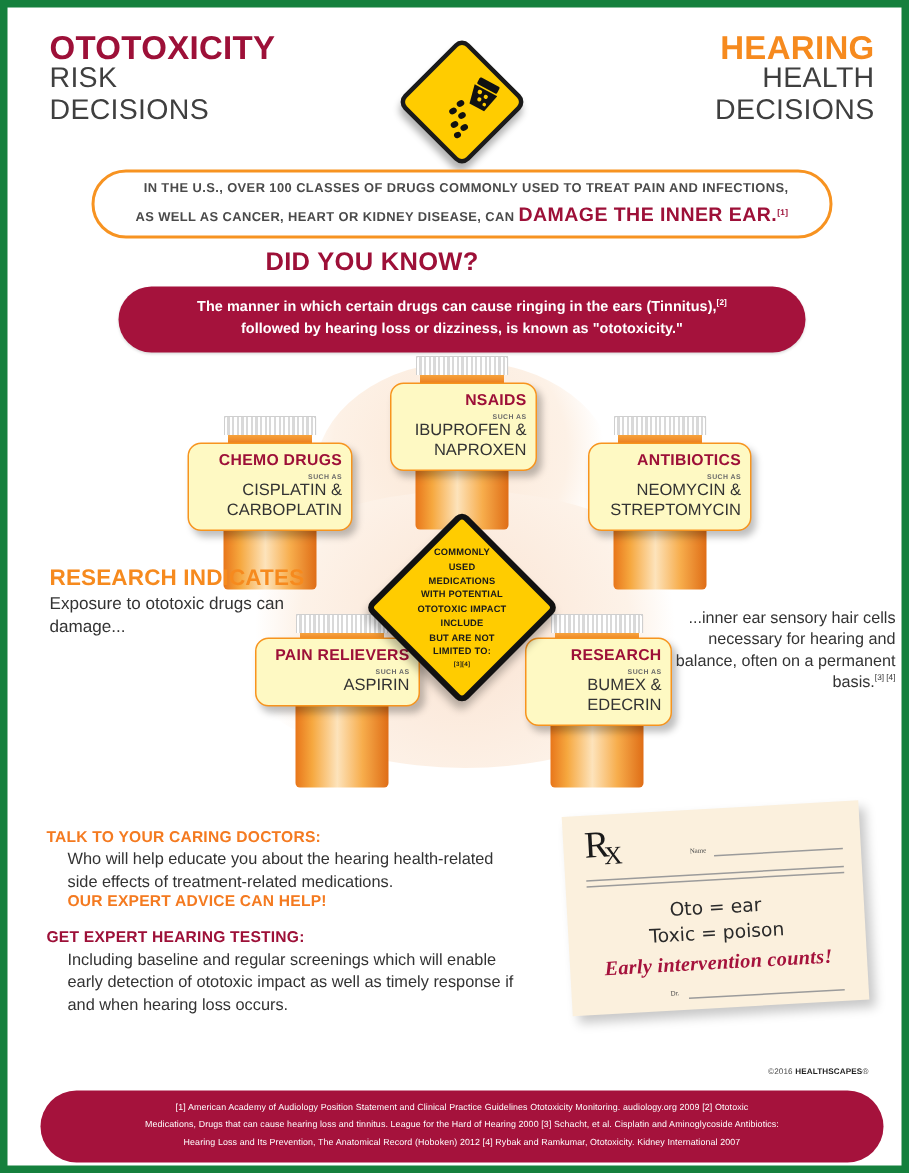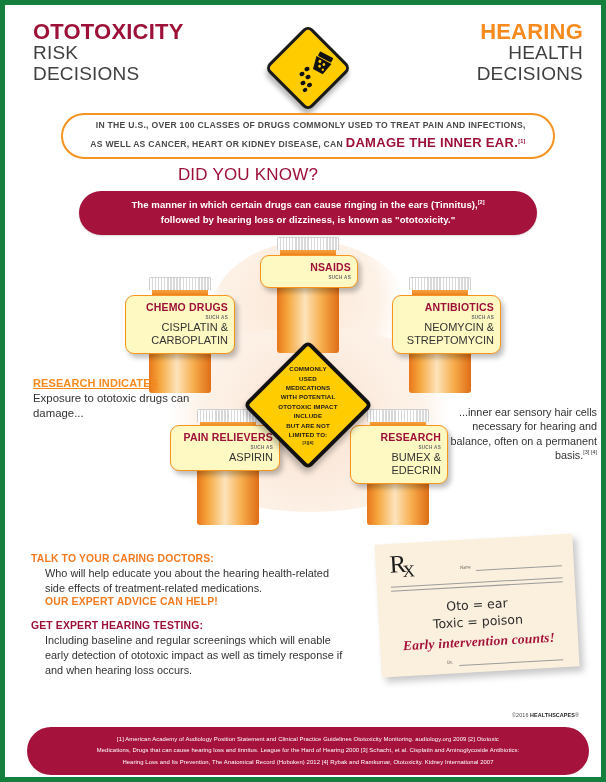--- a/index.html
+++ b/index.html
@@ -32,21 +32,21 @@
     border:2px solid #f79321;border-radius:23px;background:#fff;
     display:flex;align-items:center;justify-content:center;
   }
   .topbar p{margin:0;text-align:right;font-size:8.6px;font-weight:bold;
             color:#4a4a4a;line-height:1.65;letter-spacing:.28px;}
   .topbar .hl{color:#9d1038;font-size:13px;letter-spacing:.3px;}
   sup{font-size:5.5px;vertical-align:super;color:#9d1038;}
 
   
   .dyk{position:absolute;left:0;top:160px;width:486px;text-align:center;
-       font-size:17px;font-weight:normal;color:#9d1038;letter-spacing:.2px;}
+       font-size:17px;font-weight:bold;color:#9d1038;letter-spacing:.2px;}
 
   .redpill{
     position:absolute;left:74px;top:186px;width:458px;height:44px;
     background:#a5123c;border-radius:22px;display:flex;align-items:center;
     justify-content:center;box-shadow:0 1px 2px rgba(0,0,0,.15);
   }
   .redpill p{margin:0;color:#fff;text-align:center;font-size:9.6px;
              font-weight:bold;line-height:1.55;letter-spacing:.05px;}
   .redpill sup{color:#fff;}
 
@@ -95,21 +95,21 @@
            background:#ffcc00;border:4px solid #111;border-radius:6px;
            transform:rotate(45deg);box-shadow:3px 4px 6px rgba(0,0,0,.28);}
   .dtext{position:absolute;left:0;top:0;width:128px;height:128px;
          display:flex;flex-direction:column;align-items:center;justify-content:center;
          font-size:6.2px;font-weight:bold;color:#1a1a1a;line-height:1.52;
          letter-spacing:.15px;text-align:center;}
   .dtext .cite{font-size:4.2px;}
 
   
   .research{position:absolute;left:28px;top:140px;width:175px;}
-  .research .rh{font-size:11px;font-weight:bold;color:#f68a1e;letter-spacing:.1px;text-decoration:underline;}
+  .research .rh{font-size:15px;font-weight:bold;color:#f68a1e;letter-spacing:.1px;}
   .research .rb{font-size:11.4px;color:#333;line-height:1.28;margin-top:2px;}
   .rightcopy{position:absolute;right:14px;top:168px;width:160px;text-align:right;
              font-size:10.8px;color:#333;line-height:1.34;}
   .rightcopy sup{color:#333;}
 
   
   .advice{position:absolute;left:26px;top:548px;width:320px;}
   .adv-h-o{font-size:10.4px;font-weight:bold;color:#f47a20;letter-spacing:.15px;}
   .adv-h-m{font-size:10.4px;font-weight:bold;color:#9d1038;letter-spacing:.15px;}
   .adv-b{font-size:10.9px;color:#333;line-height:1.38;margin:2px 0 0 14px;}
@@ -224,20 +224,21 @@
     </div>
     <div class="bottle b5">
       <div class="cap"></div>
       <div class="neck"></div>
       <div class="body"></div>
     </div>
 
     <div class="card c1">
       <div class="ttl">NSAIDS</div>
       <div class="sa">SUCH AS</div>
+      <div class="sub">IBUPROFEN &amp;<br>NAPROXEN</div>
     </div>
     <div class="card c3">
       <div class="ttl">ANTIBIOTICS</div>
       <div class="sa">SUCH AS</div>
       <div class="sub">NEOMYCIN &amp;<br>STREPTOMYCIN</div>
     </div>
     <div class="card c2">
       <div class="ttl">CHEMO DRUGS</div>
       <div class="sa">SUCH AS</div>
       <div class="sub">CISPLATIN &amp;<br>CARBOPLATIN</div>

